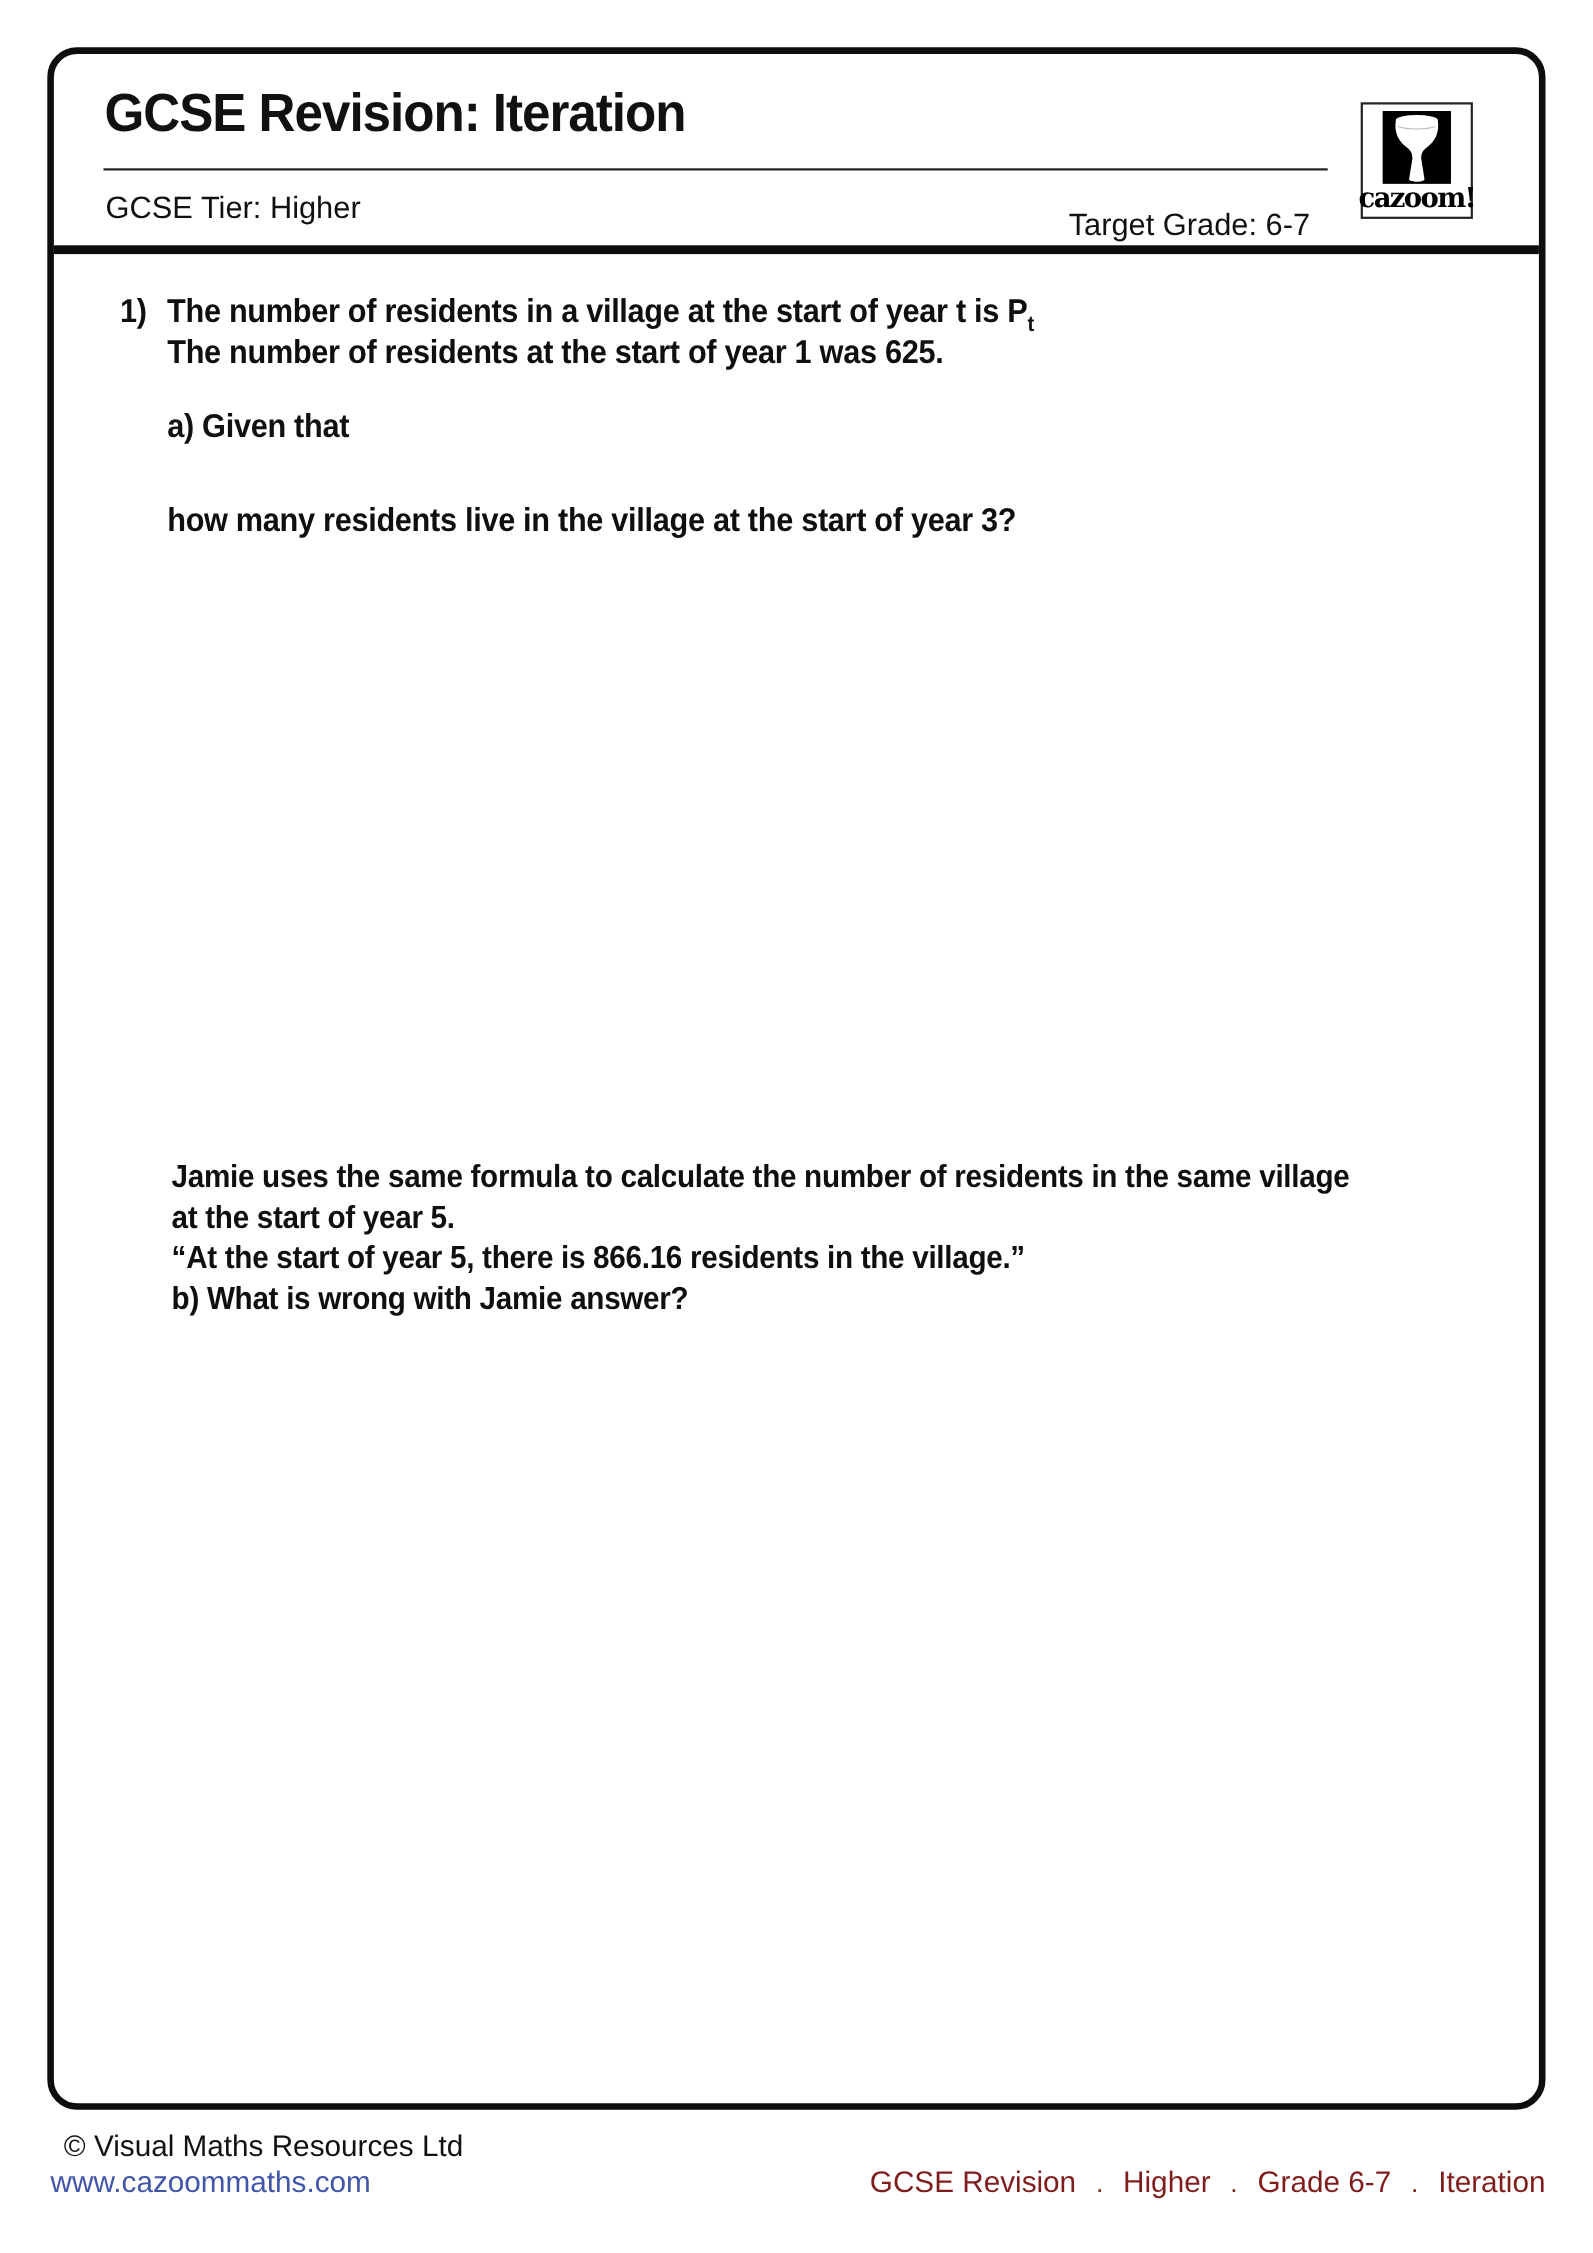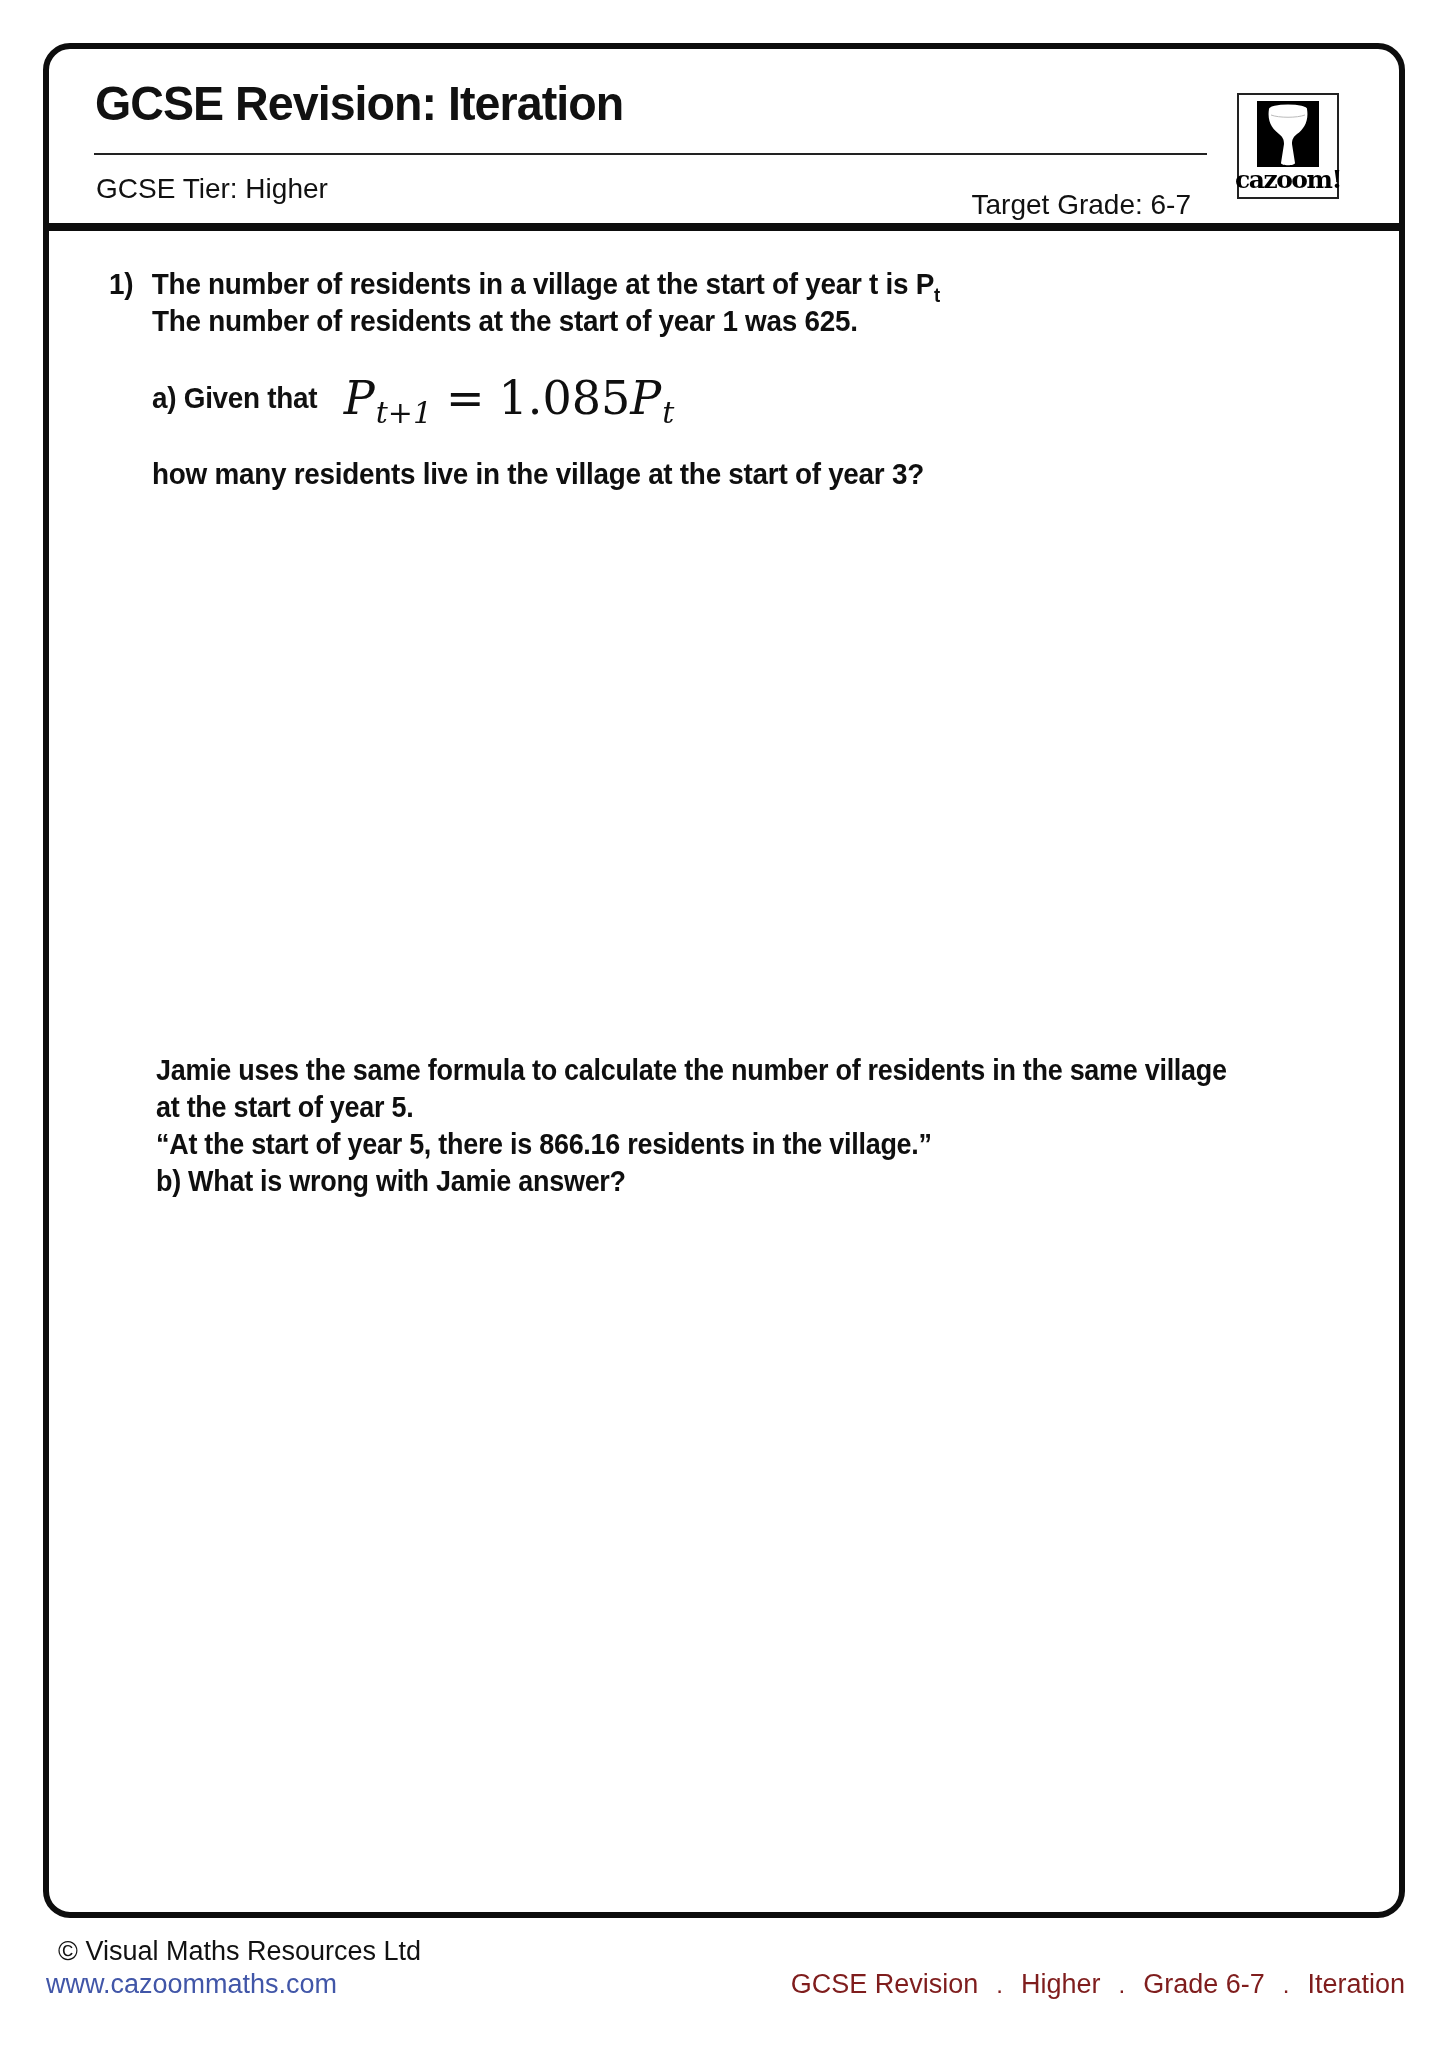--- a/index.html
+++ b/index.html
@@ -237,23 +237,20 @@
 
   <div class="header-divider"></div>
 
   <div class="q-line" id="q-intro-1">
     <span class="q-num">1)</span><span>The number of residents in a village at the start of year t is P</span><sub>t</sub>
   </div>
   <div class="q-line" id="q-intro-2">The number of residents at the start of year 1 was 625.</div>
 
   <div class="part-a-row">
     <span class="part-a-label">a) Given that</span>
-    <span class="formula">
-      <span class="f-base">P</span><sub class="f-sub">t+1</sub><span class="f-rel">=</span><span>1.085</span><span class="f-base">P</span><sub class="f-sub">t</sub>
-    </span>
   </div>
 
   <div class="q-line" id="part-a-question">how many residents live in the village at the start of year 3?</div>
 
   <div class="jamie-block">
     <div class="j-line">Jamie uses the same formula to calculate the number of residents in the same village</div>
     <div class="j-line">at the start of year 5.</div>
     <div class="j-line">“At the start of year 5, there is 866.16 residents in the village.”</div>
     <div class="j-line">b) What is wrong with Jamie answer?</div>
   </div>

